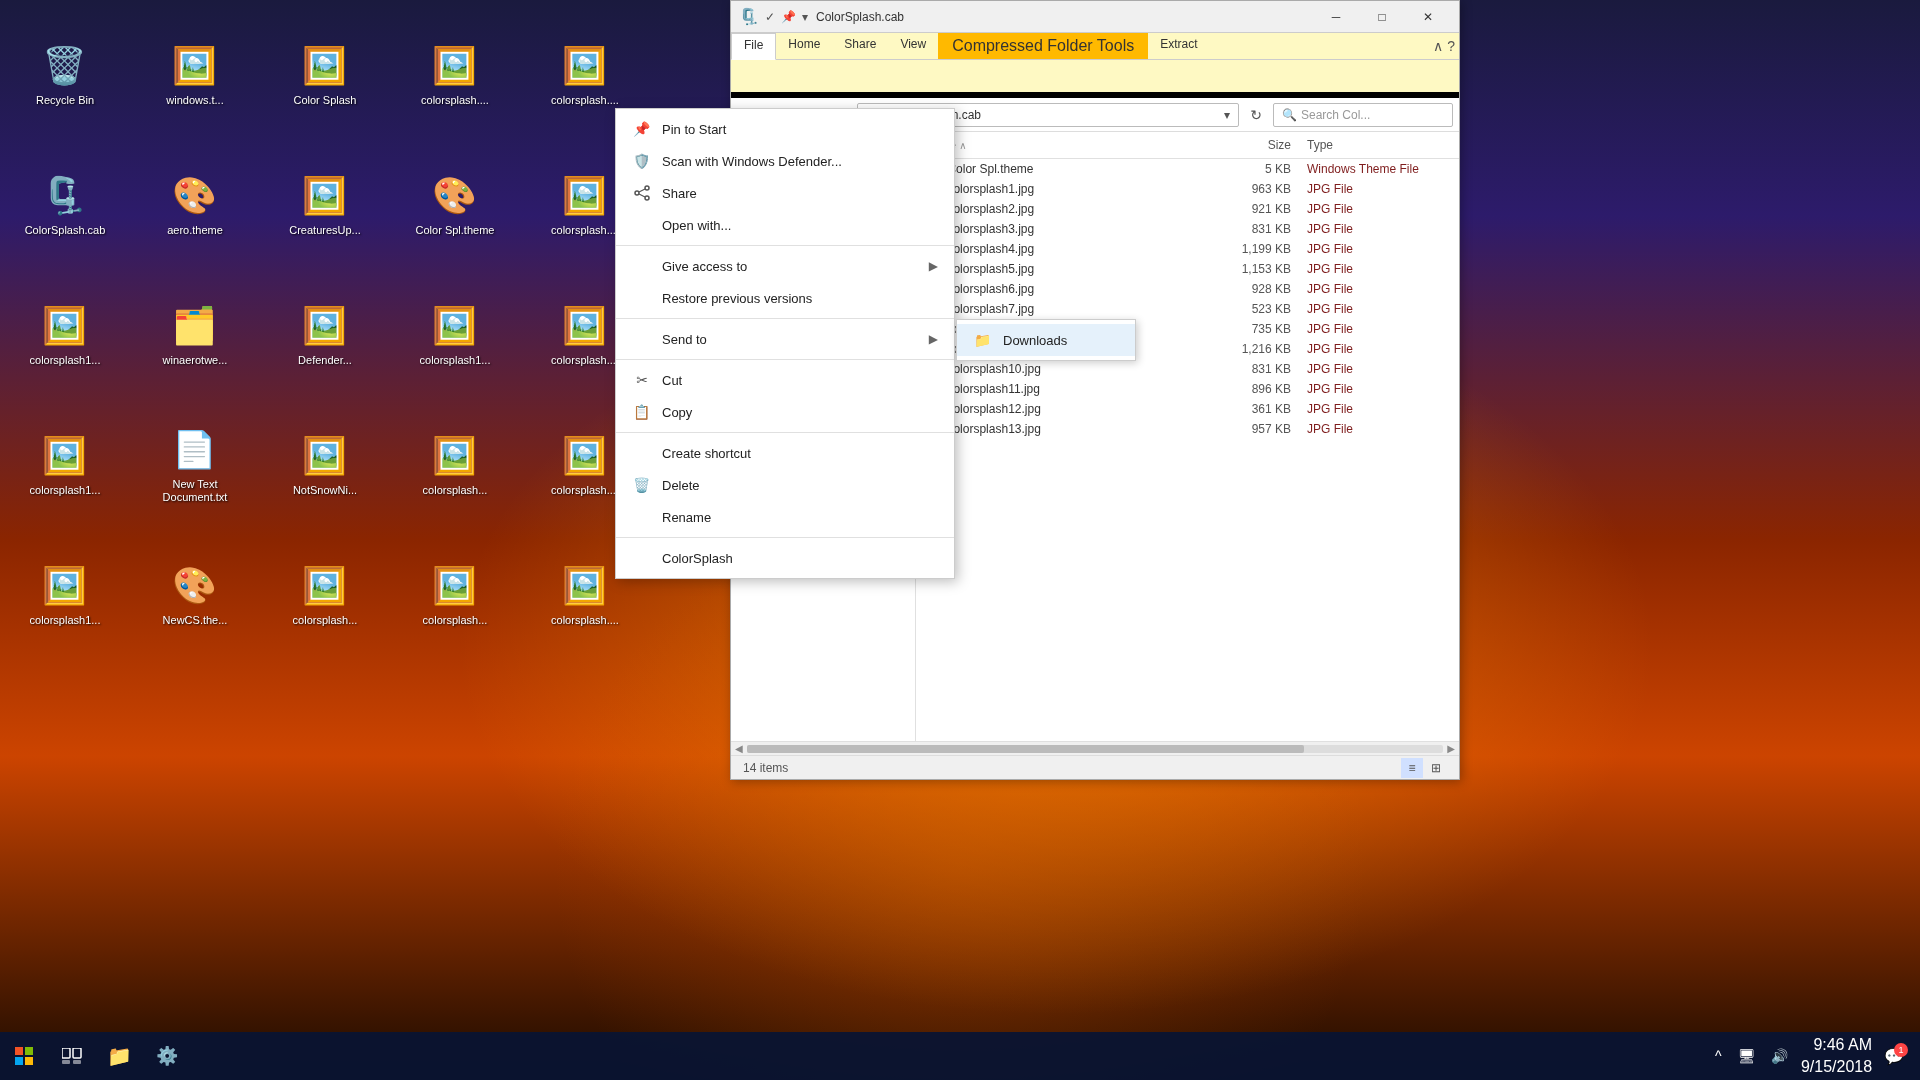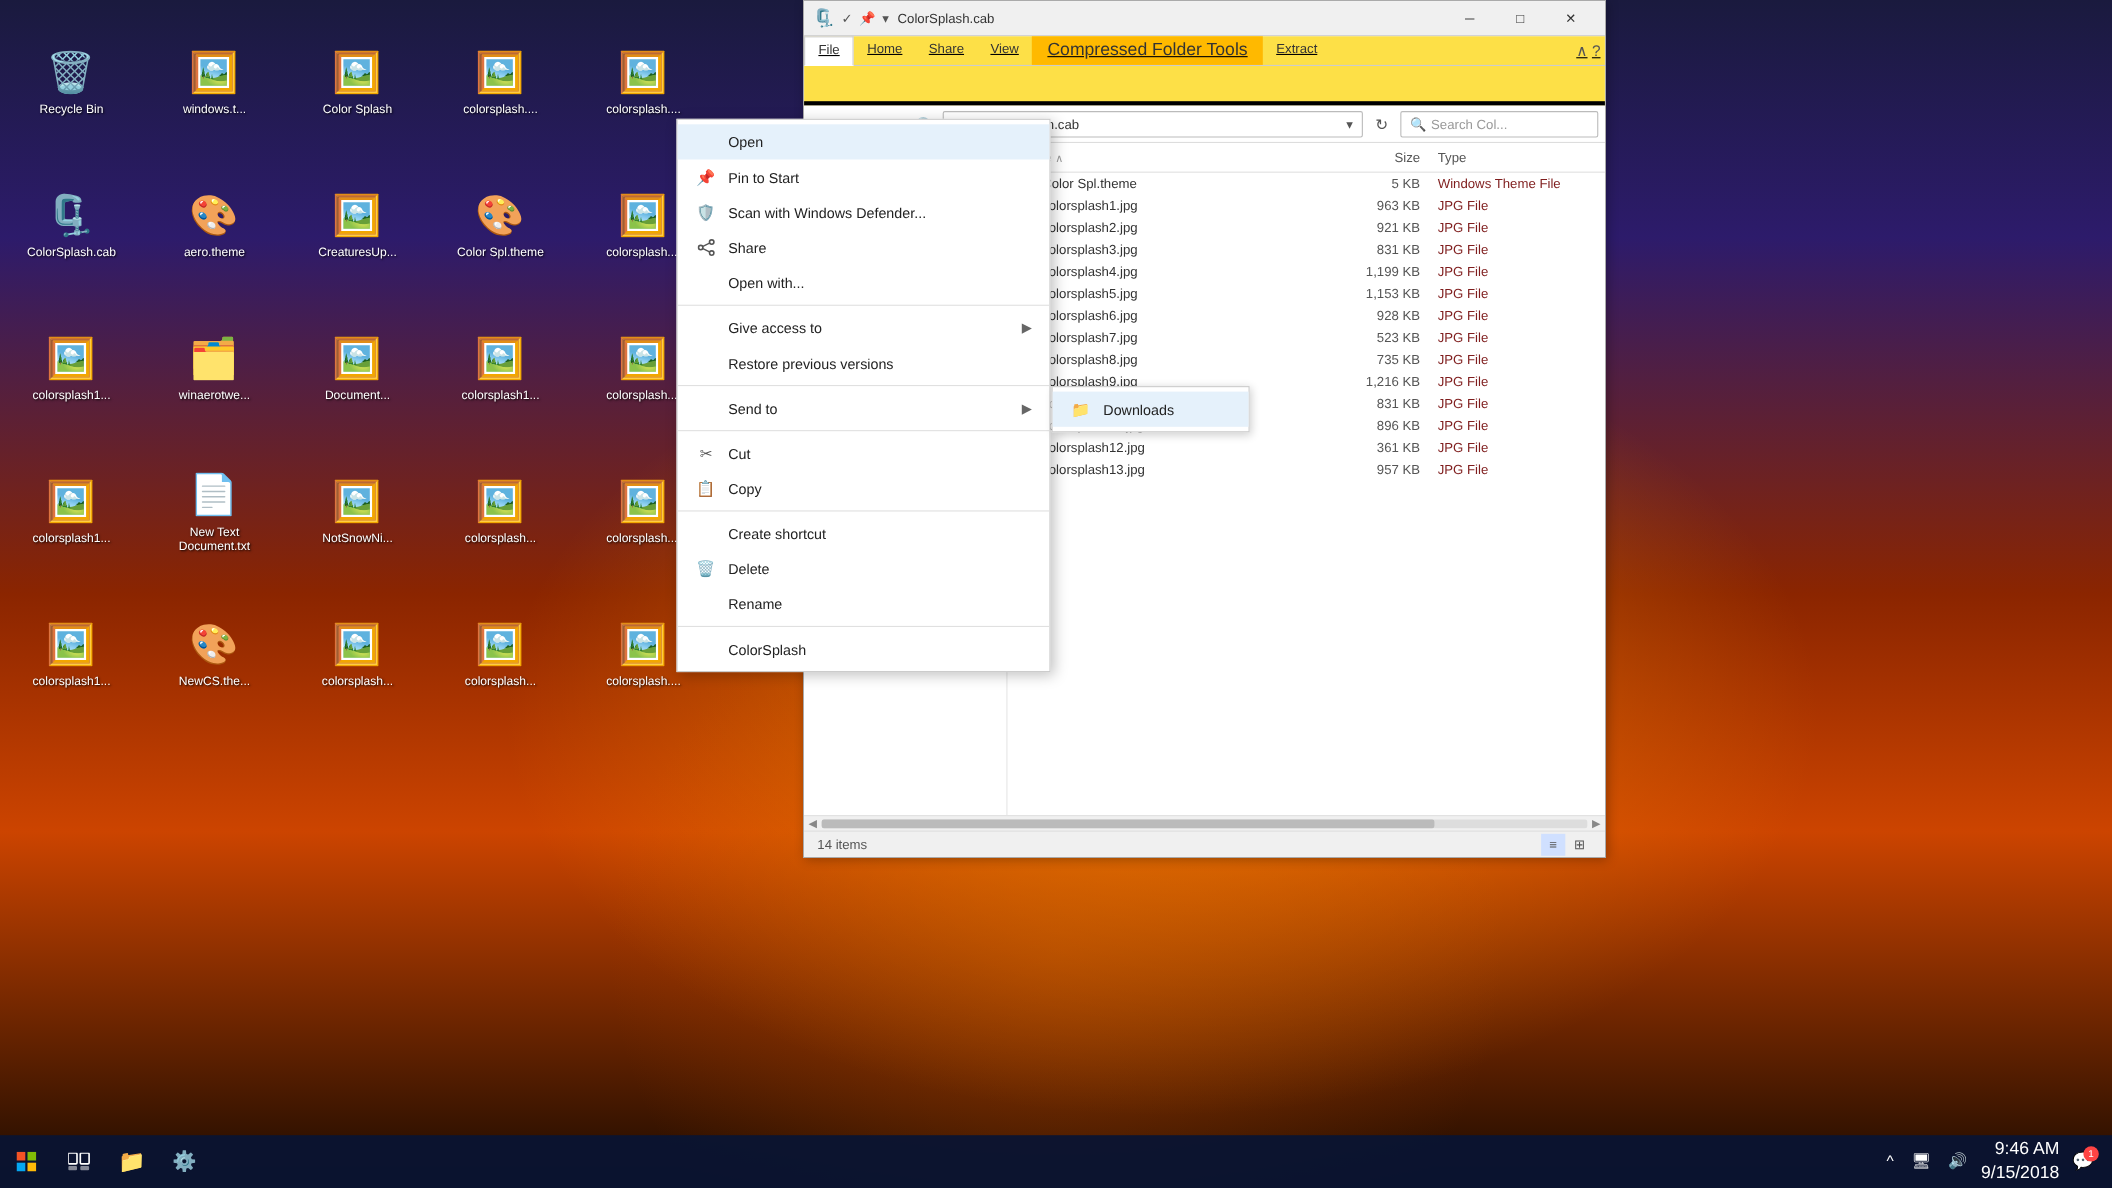--- a/index.html
+++ b/index.html
@@ -179,24 +179,23 @@
       display: flex;
       align-items: center;
       justify-content: center;
       font-size: 12px;
       cursor: pointer;
       color: #333;
     }
 
     
     .ribbon {
-      background: #fde047;
-      border-bottom: 4px solid #000000;
+      background: #fef9c3;
+      border-bottom: 6px solid #000000;
       flex-shrink: 0;
-      text-decoration: underline;
     }
 
     .ribbon-tabs {
       display: flex;
       border-bottom: 1px solid #ccc;
     }
 
     .ribbon-tab {
       padding: 4px 12px;
       font-size: 12px;
@@ -519,21 +518,21 @@
     <div class="desktop-icon">
       <div class="icon-img">🖼️</div>
       <div class="icon-label">colorsplash1...</div>
     </div>
     <div class="desktop-icon">
       <div class="icon-img">🗂️</div>
       <div class="icon-label">winaerotwe...</div>
     </div>
     <div class="desktop-icon">
       <div class="icon-img">🖼️</div>
-      <div class="icon-label">Document...</div>
+      <div class="icon-label">Defender...</div>
     </div>
     <div class="desktop-icon">
       <div class="icon-img">🖼️</div>
       <div class="icon-label">colorsplash1...</div>
     </div>
     <div class="desktop-icon">
       <div class="icon-img">🖼️</div>
       <div class="icon-label">colorsplash....</div>
     </div>
 
@@ -797,24 +796,20 @@
       <span>14 items</span>
       <div class="status-view-icons">
         <div class="status-view-btn active">≡</div>
         <div class="status-view-btn">⊞</div>
       </div>
     </div>
   </div>
 
   <div id="context-menu">
 
-    <div class="ctx-item ctx-item-bold highlighted">
-      <span class="ctx-icon"></span>
-      <span>Open</span>
-    </div>
 
     <div class="ctx-item">
       <span class="ctx-icon">📌</span>
       <span>Pin to Start</span>
     </div>
 
     <div class="ctx-item">
       <span class="ctx-icon">🛡️</span>
       <span>Scan with Windows Defender...</span>
     </div>

